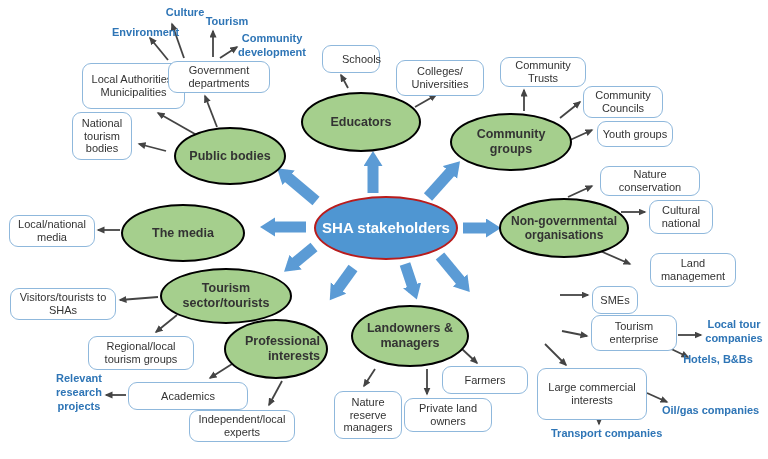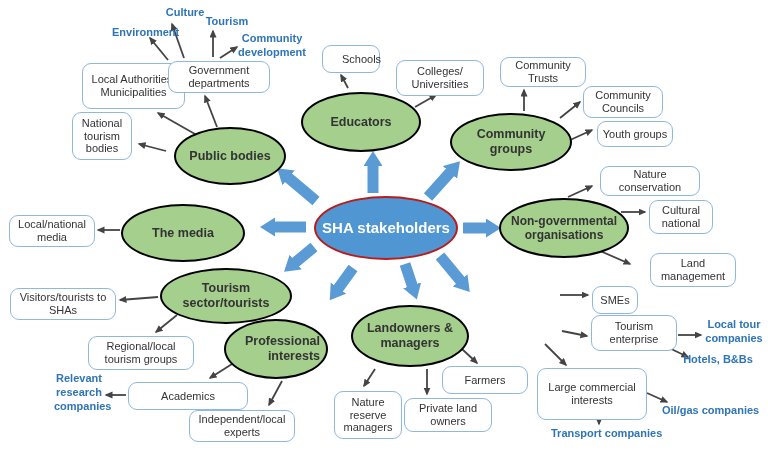--- a/index.html
+++ b/index.html
@@ -121,19 +121,19 @@
   <div class="node box" style="left:404px;top:398px;width:88px;height:34px;">Private land owners</div>
   <div class="node box" style="left:442px;top:366px;width:86px;height:28px;">Farmers</div>
   <div class="node box" style="left:592px;top:286px;width:46px;height:28px;">SMEs</div>
   <div class="node box" style="left:591px;top:315px;width:86px;height:36px;">Tourism enterprise</div>
   <div class="node box" style="left:537px;top:368px;width:110px;height:52px;">Large commercial interests</div>
 
   <div class="bluelabel nowrap" style="left:163px;top:6px;width:44px;">Culture</div>
   <div class="bluelabel nowrap" style="left:203px;top:15px;width:48px;">Tourism</div>
   <div class="bluelabel nowrap" style="left:112px;top:26px;width:62px;">Environment</div>
   <div class="bluelabel" style="left:238px;top:32px;width:68px;">Community development</div>
-  <div class="bluelabel" style="left:54px;top:372px;width:50px;">Relevant research companies</div>
+  <div class="bluelabel" style="left:54px;top:372px;width:50px;">Relevant research projects</div>
   <div class="bluelabel" style="left:704px;top:318px;width:60px;">Local tour companies</div>
   <div class="bluelabel nowrap" style="left:680px;top:353px;width:76px;">Hotels, B&amp;Bs</div>
   <div class="bluelabel nowrap" style="left:662px;top:404px;width:94px;">Oil/gas companies</div>
   <div class="bluelabel nowrap" style="left:551px;top:427px;width:106px;">Transport companies</div>
 
 </div>
 
 </body></html>

